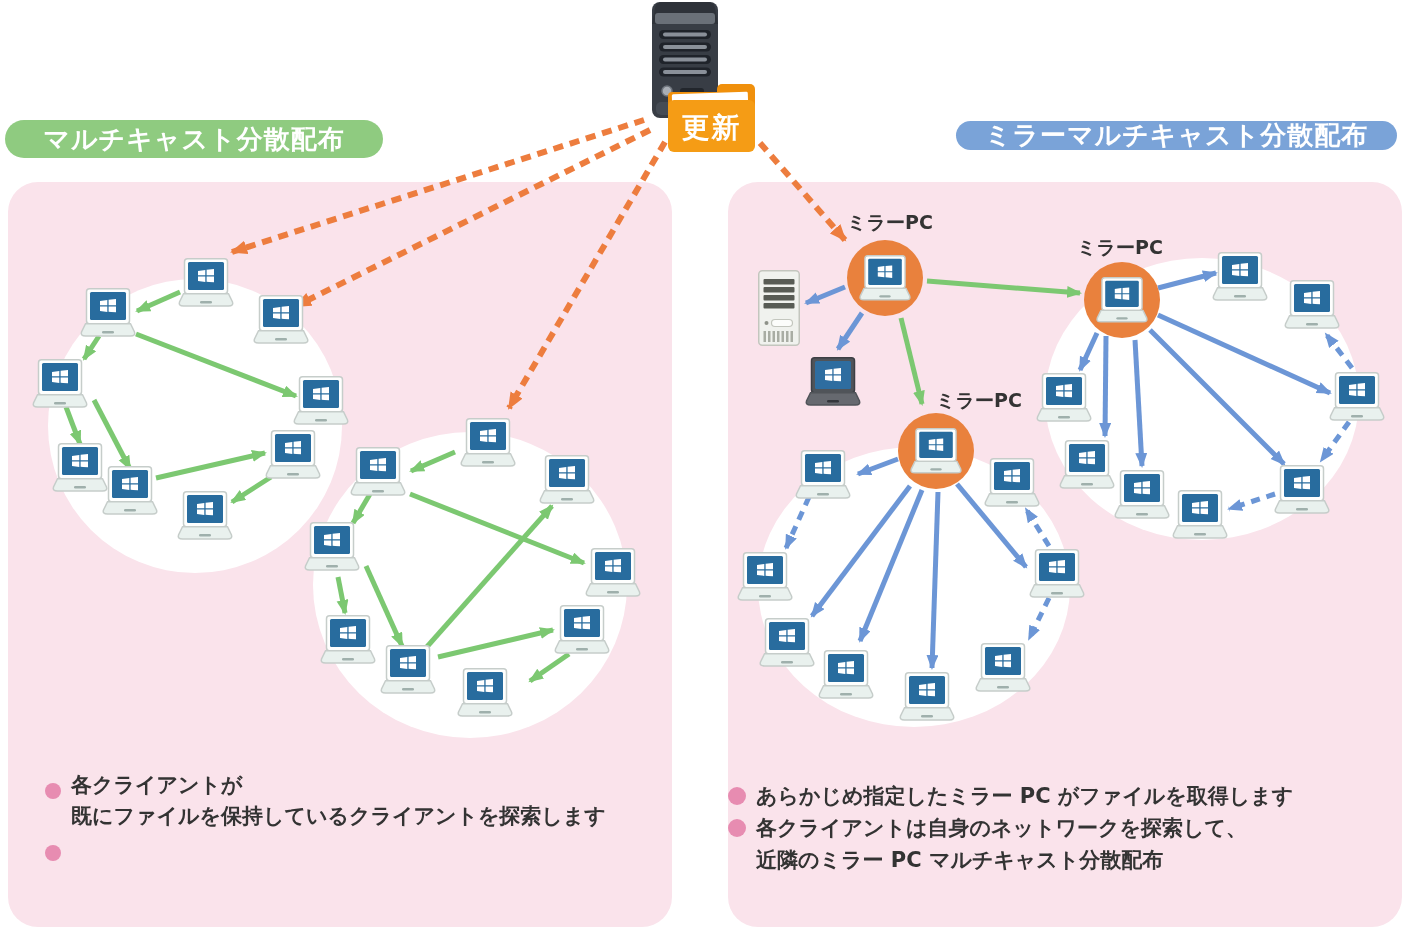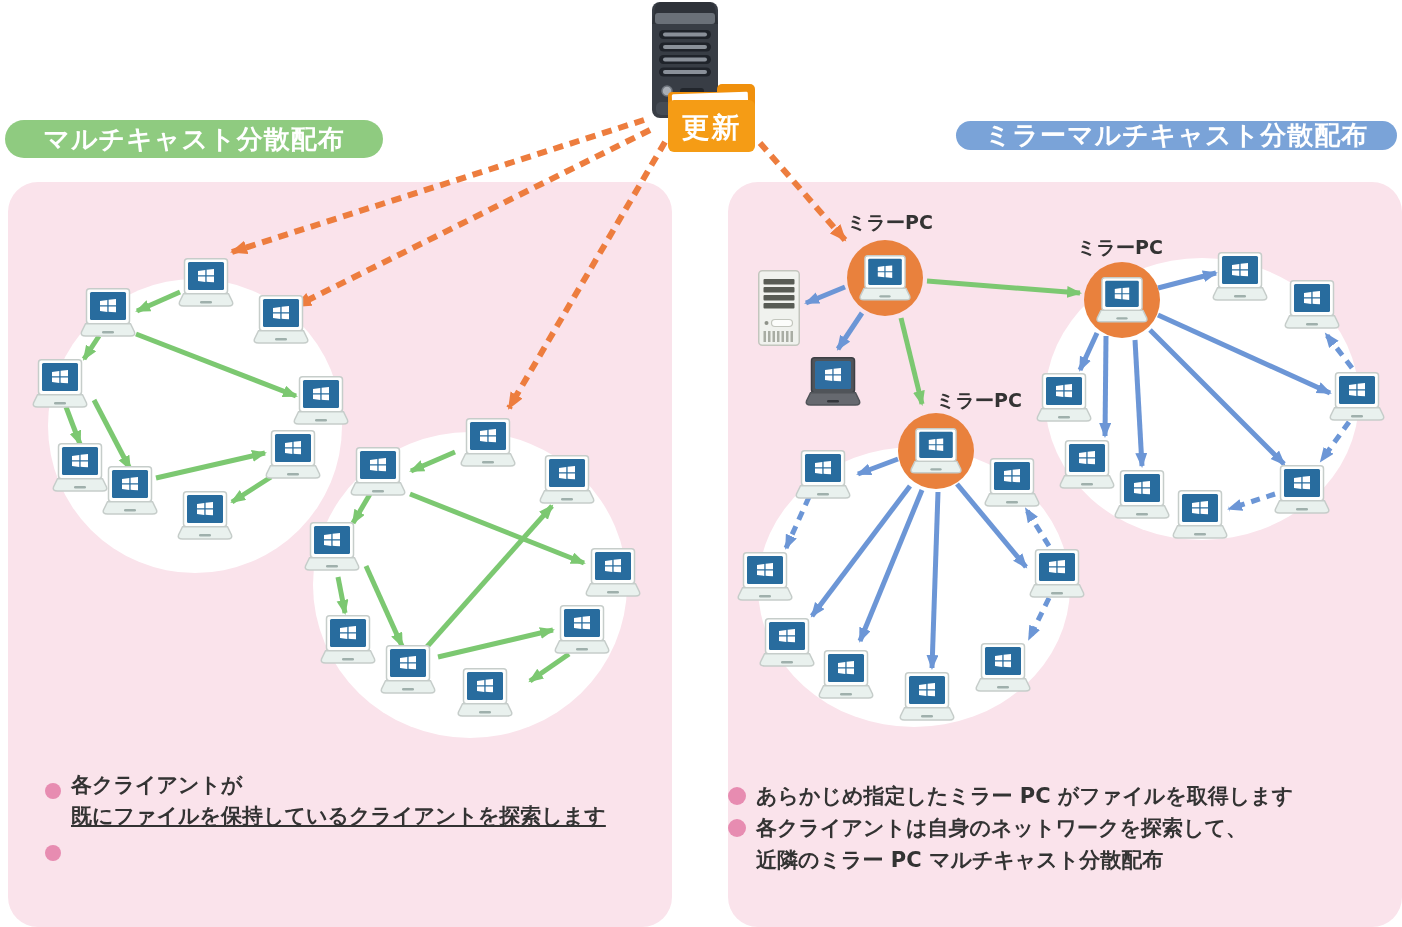--- a/index.html
+++ b/index.html
@@ -25,21 +25,21 @@
   #pill-left{left:5px;top:120px;width:378px;height:38px;background:var(--pill-green);}
   #pill-right{left:956px;top:121px;width:441px;height:29px;background:var(--pill-blue);}
   .bullets{position:absolute;}
   .b-line{display:flex;align-items:center;font-size:21px;font-weight:600;color:var(--text-dark);white-space:nowrap;}
   .bullets-left{left:45px;top:768px;}
   .bullets-left .b-line{height:31px;align-items:flex-end;}
   .bullets-right{left:728px;top:780px;text-align:center;}
   .bullets-right .b-line{height:32px;}
   .dot{width:16px;height:16px;border-radius:50%;background:var(--bullet-pink);margin-right:10px;flex:none;}
   .bullets-right .dot{width:18px;height:18px;}
-  .bullets-left .cont{padding-left:26px;text-decoration:underline;}
+  .bullets-left .cont{padding-left:26px;}
   .bullets-right .cont{padding-left:28px;}
 </style>
 </head>
 <body>
 
 <div class="stage">
 
   <svg id="scene" width="1402" height="927" viewBox="0 0 1402 927">
     <defs>
       <marker id="mk-green" markerUnits="userSpaceOnUse" markerWidth="16" markerHeight="13" refX="13" refY="6" orient="auto">

